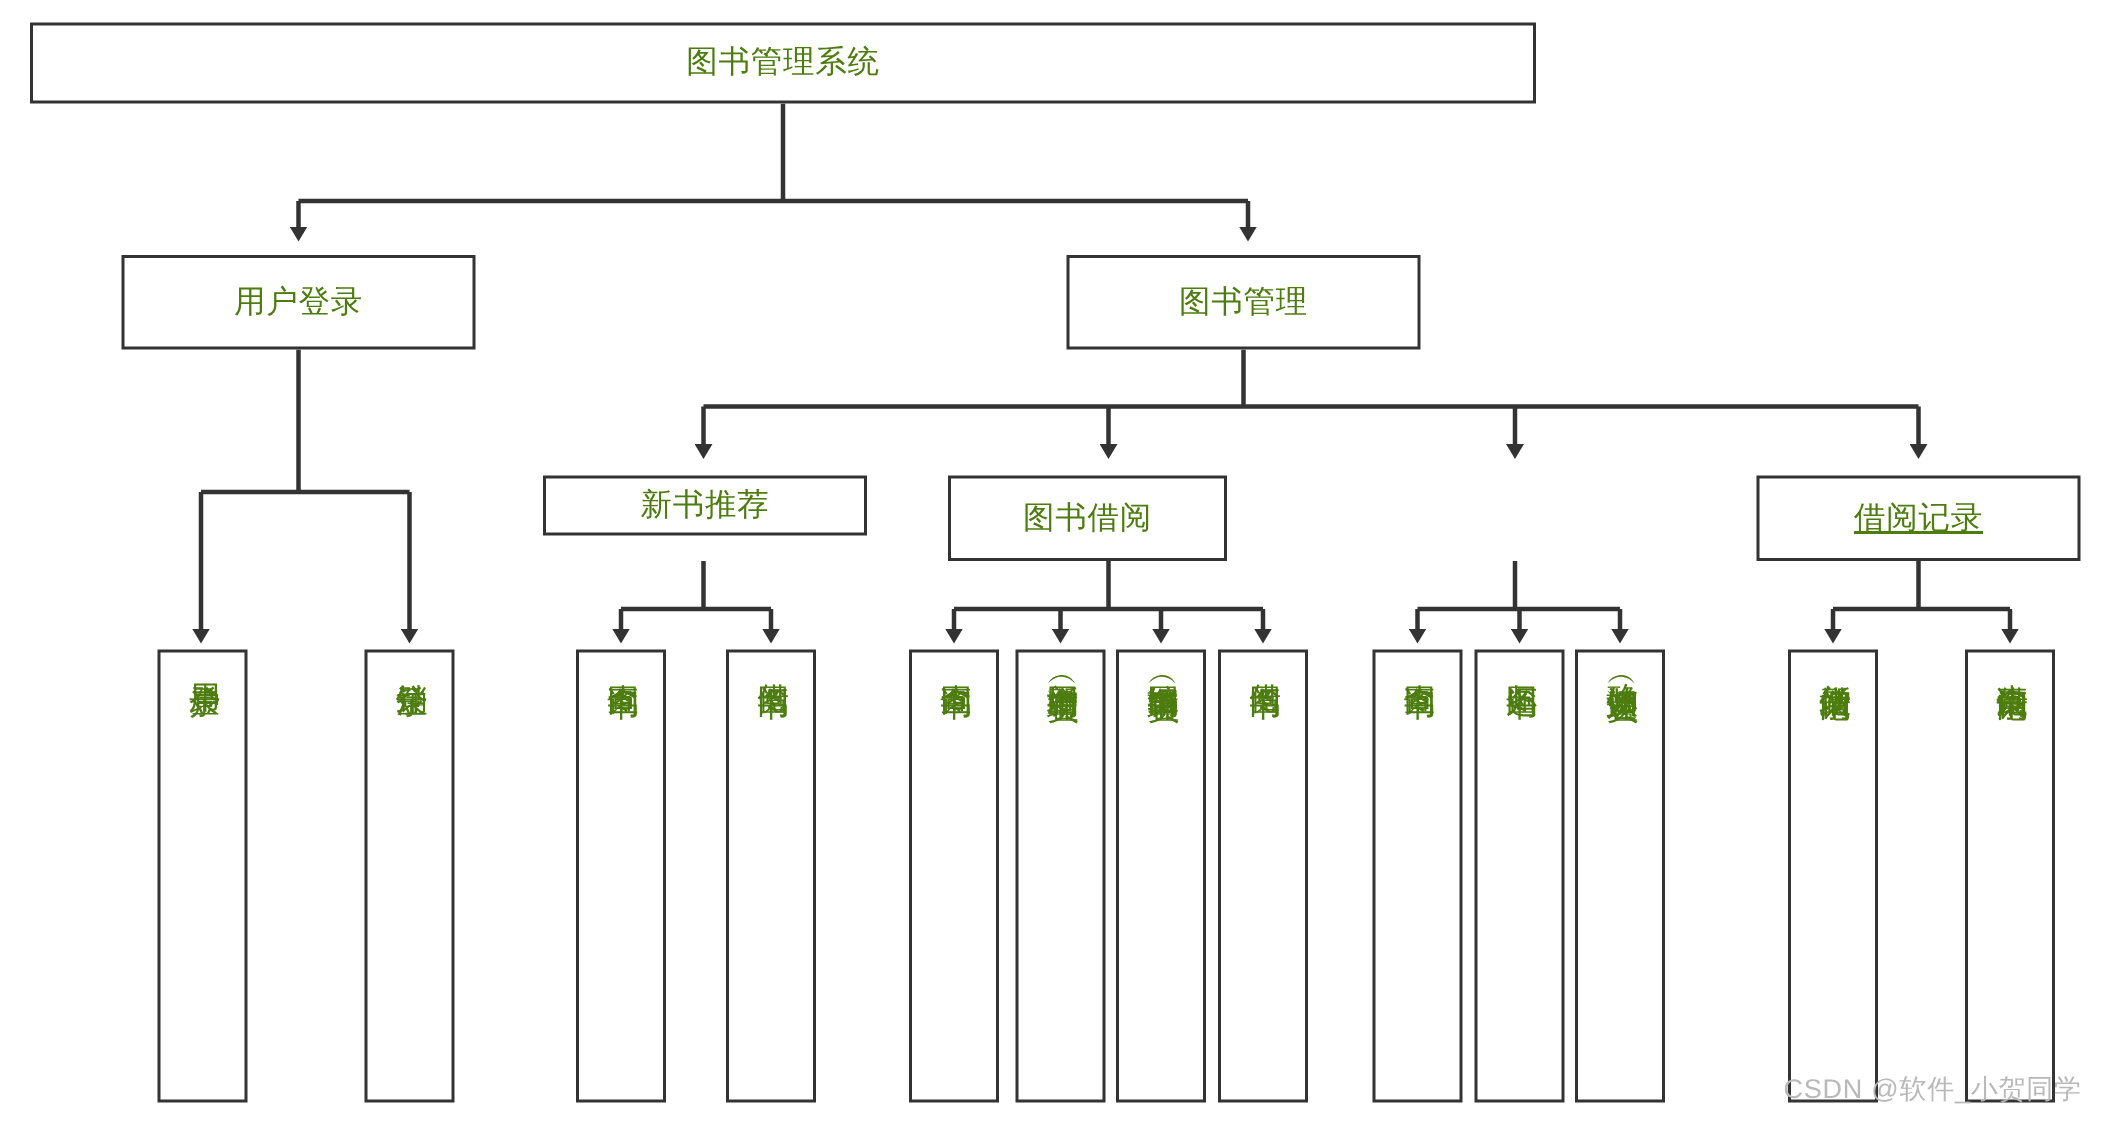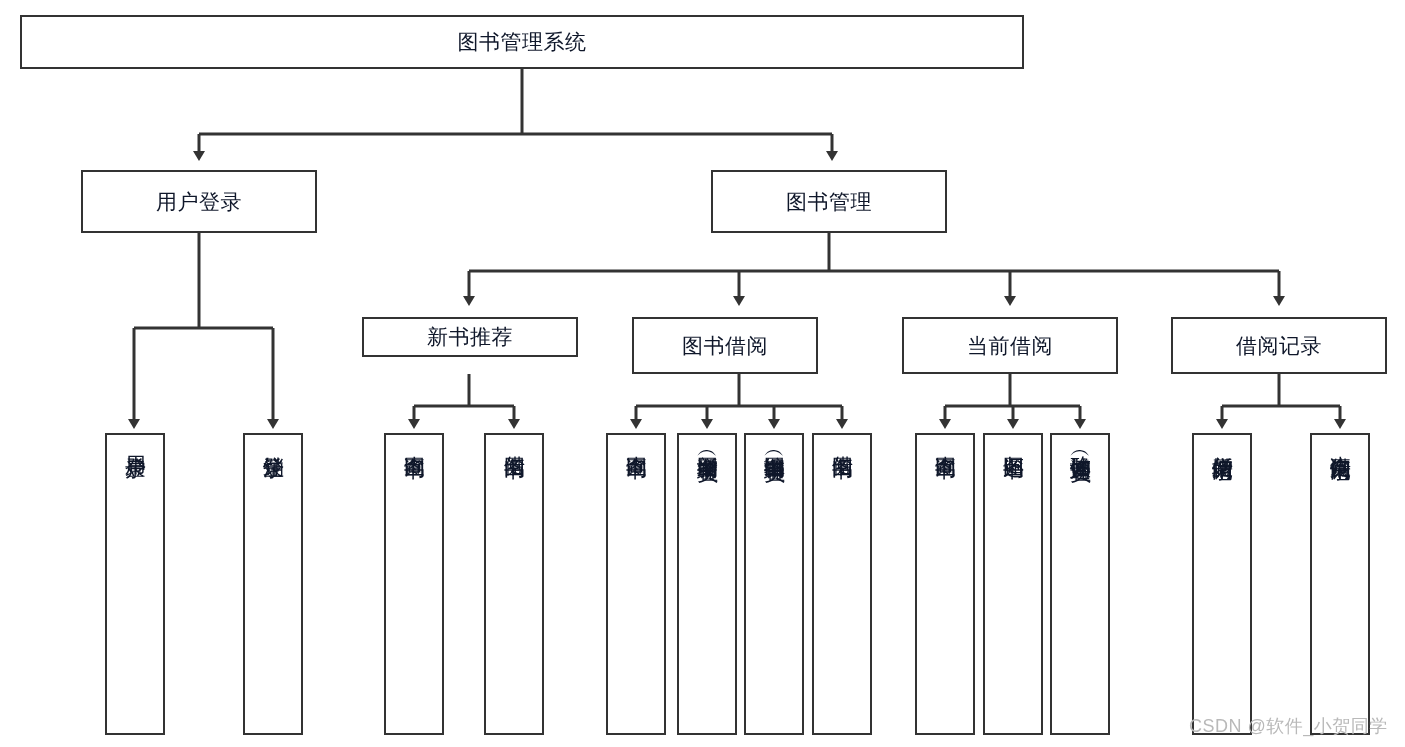--- a/index.html
+++ b/index.html
@@ -22,21 +22,21 @@
     left: 0;
     top: 0;
     width: 1405px;
     height: 747px;
   }
   .node {
     position: absolute;
     box-sizing: border-box;
     border: 2px solid #333333;
     background: #ffffff;
-    color: #0f172a;
+    color: #4d7c0f;
     display: flex;
     align-items: center;
     justify-content: center;
     text-align: center;
   }
   .node.horiz {
     font-size: 21px;
     letter-spacing: 0.5px;
     line-height: 1.2;
   }
@@ -120,34 +120,31 @@
     </g>
   </svg>
 
   <div class="node horiz" style="left:20px; top:15px; width:1004px; height:54px;">
     <span>图书管理系统</span>
   </div>
 
   <div class="node horiz" style="left:81px; top:170px; width:236px; height:63px;">
     <span>用户登录</span>
   </div>
-  <div class="node horiz" style="left:711px; top:170px; width:236px; height:63px;">
+  <div class="node horiz" style="left:711px; top:170px; width:236px; height:63px;font-family:Liberation Serif, serif;">
     <span>图书管理</span>
   </div>
 
   <div class="node horiz" style="left:362px; top:317px; width:216px; height:40px;">
     <span>新书推荐</span>
   </div>
   <div class="node horiz" style="left:632px; top:317px; width:186px; height:57px;">
     <span>图书借阅</span>
   </div>
-  <div class="node horiz" style="left:902px; top:317px; width:216px; height:57px;">
-    <span>当前借阅</span>
-  </div>
-  <div class="node horiz" style="left:1171px; top:317px; width:216px; height:57px;">
+  <div class="node horiz" style="left:1171px; top:317px; width:216px; height:57px;text-decoration:underline;">
     <span>借阅记录</span>
   </div>
 
   <div class="node vert" style="left:105px; top:433px; width:60px; height:302px;">
     <span>用户登录</span>
   </div>
   <div class="node vert" style="left:243px; top:433px; width:60px; height:302px;">
     <span>注销登录</span>
   </div>
 

